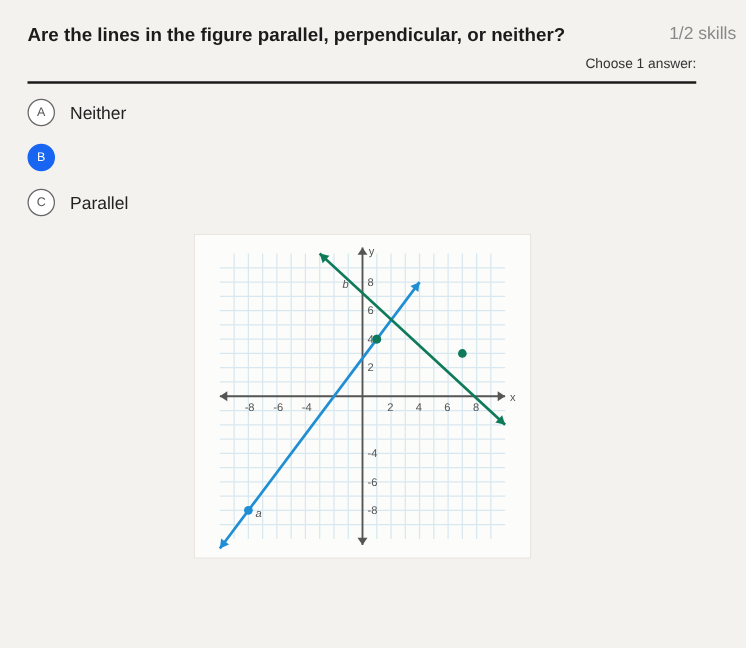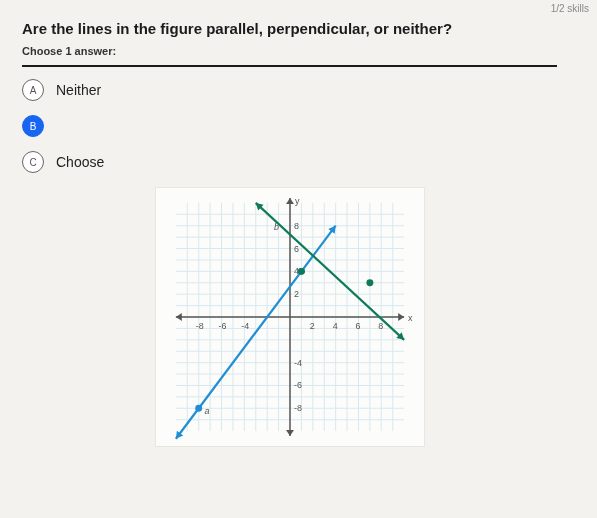--- a/index.html
+++ b/index.html
@@ -6,39 +6,40 @@
   body {
     font-family: -apple-system, BlinkMacSystemFont, "Segoe UI", Arial, sans-serif;
     background: #f4f2ef;
     width: 597px;
     height: 518px;
     overflow: hidden;
     color: #222;
   }
   .top-bar {
     position: absolute;
-    top: 0; right: 0;
-    font-size: 10px;
+    top: 15px; right: 0;
+    font-size: 14px;
     color: #888;
     padding: 3px 8px;
   }
   .content {
     padding: 20px 40px 10px 22px;
   }
   .question {
     font-size: 15px;
     font-weight: 600;
     color: #1b1b1b;
     margin-bottom: 8px;
   }
   .choose {
     font-size: 11px;
     color: #333;
-    font-weight: 700;
+    font-weight: 400;
     margin-bottom: 8px;
+    text-align: right;
   }
   .divider {
     border: none;
     border-top: 2px solid #1b1b1b;
     margin-bottom: 12px;
   }
   .option {
     display: flex;
     align-items: center;
     gap: 12px;
@@ -101,21 +102,21 @@
   <div id="options">
       <div class="option">
         <div class="radio-badge">A</div>
         <div class="option-label">Neither</div>
       </div>
       <div class="option selected">
         <div class="radio-badge">B</div>
       </div>
       <div class="option">
         <div class="radio-badge">C</div>
-        <div class="option-label">Choose</div>
+        <div class="option-label">Parallel</div>
       </div>
     </div>
 
   <div class="plot-wrap">
     <svg class="plot" viewBox="0 0 270 260">
 
       <g class="grid" id="grid">
           <line x1="31.5" x2="31.5" y1="245" y2="15"></line>
           <line y1="233.5" y2="233.5" x1="20" x2="250"></line>
           <line x1="43" x2="43" y1="245" y2="15"></line>

